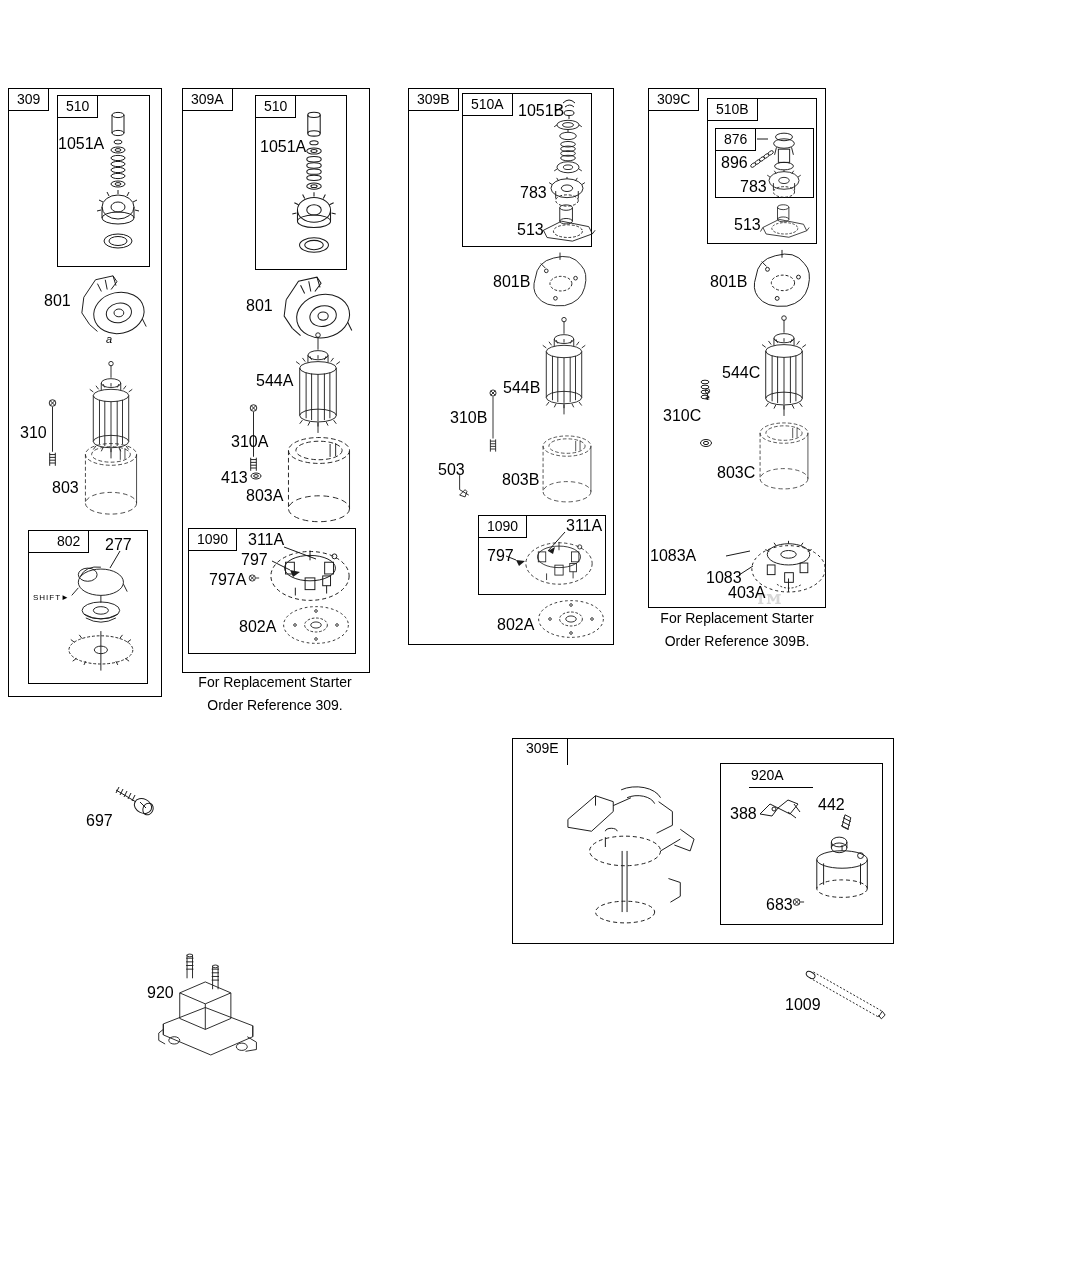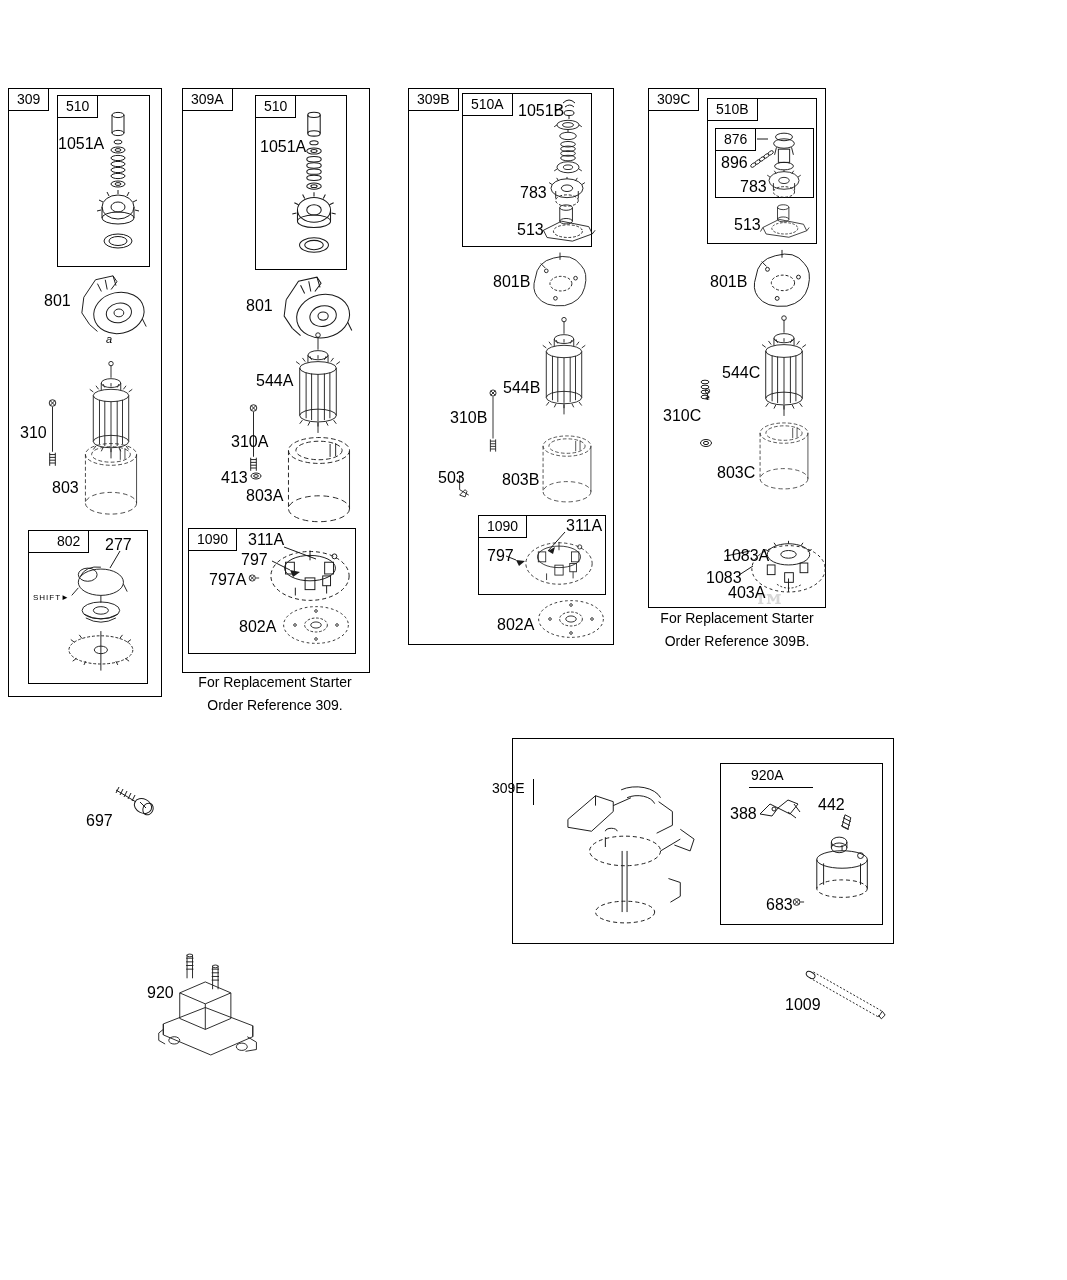--- a/index.html
+++ b/index.html
@@ -357,21 +357,21 @@
   <div class="panel" style="left:408px;top:88px;width:204px;height:555px;"></div>
   <div class="tab" style="left:408px;top:88px;">309B</div>
   <div class="ibox" style="left:462px;top:93px;width:128px;height:152px;"></div>
   <div class="tab" style="left:462px;top:93px;">510A</div>
   <span class="lbl" style="left:518px;top:103px;">1051B</span>
   <span class="lbl" style="left:520px;top:185px;">783</span>
   <span class="lbl" style="left:517px;top:222px;">513</span>
   <span class="lbl" style="left:493px;top:274px;">801B</span>
   <span class="lbl" style="left:503px;top:380px;">544B</span>
   <span class="lbl" style="left:450px;top:410px;">310B</span>
-  <span class="lbl" style="left:438px;top:462px;margin-top:8px;">503</span>
+  <span class="lbl" style="left:438px;top:462px;">503</span>
   <span class="lbl" style="left:502px;top:472px;">803B</span>
   <div class="ibox" style="left:478px;top:515px;width:126px;height:78px;"></div>
   <div class="tab" style="left:478px;top:515px;">1090</div>
   <span class="lbl" style="left:566px;top:518px;">311A</span>
   <span class="lbl" style="left:487px;top:548px;">797</span>
   <span class="lbl" style="left:497px;top:617px;">802A</span>
 
   <svg class="draw" style="left:560px;top:98px;width:18px;height:24px;" viewBox="0 0 18 22">
       <use href="#tinyclip"></use>
     </svg>
@@ -412,21 +412,21 @@
   <div class="tab" style="left:707px;top:98px;">510B</div>
   <div class="ibox" style="left:715px;top:128px;width:97px;height:68px;"></div>
   <div class="tab" style="left:715px;top:128px;">876</div>
   <span class="lbl" style="left:721px;top:155px;">896</span>
   <span class="lbl" style="left:740px;top:179px;">783</span>
   <span class="lbl" style="left:734px;top:217px;">513</span>
   <span class="lbl" style="left:710px;top:274px;">801B</span>
   <span class="lbl" style="left:722px;top:365px;">544C</span>
   <span class="lbl" style="left:663px;top:408px;">310C</span>
   <span class="lbl" style="left:717px;top:465px;">803C</span>
-  <span class="lbl" style="left:723px;top:548px;">1083A</span>
+  <span class="lbl" style="left:650px;top:548px;">1083A</span>
   <span class="lbl" style="left:706px;top:570px;">1083</span>
   <span class="lbl" style="left:728px;top:585px;">403A</span>
   <div class="foot" style="left:646px;top:607px;width:182px;">
     <div>For Replacement Starter</div>
     <div>Order Reference 309B.</div>
   </div>
 
   <svg class="draw" style="left:768px;top:128px;width:32px;height:48px;" viewBox="0 0 34 42">
       <use href="#cap876"></use>
     </svg>
@@ -455,21 +455,21 @@
       <use href="#ringsmall"></use>
     </svg>
   <svg class="draw" style="left:755px;top:413px;width:58px;height:88px;" viewBox="0 0 80 100">
       <use href="#housing"></use>
     </svg>
   <svg class="draw" style="left:748px;top:530px;width:82px;height:68px;" viewBox="0 0 85 70">
       <use href="#drive1083"></use>
     </svg>
 
   <div class="panel" style="left:512px;top:738px;width:380px;height:204px;"></div>
-  <div class="tab-vline" style="left:488px;top:739px;height:22px;margin-top:40px;">309E</div>
+  <div class="tab-vline" style="left:522px;top:739px;height:22px;">309E</div>
   <div class="ibox" style="left:720px;top:763px;width:161px;height:160px;"></div>
   <div class="tab-uline" style="left:721px;top:766px;width:52px;margin-left:28px;">920A</div>
   <span class="lbl" style="left:730px;top:806px;">388</span>
   <span class="lbl" style="left:818px;top:797px;">442</span>
   <span class="lbl" style="left:766px;top:897px;">683</span>
 
   <svg class="draw" style="left:562px;top:768px;width:138px;height:158px;" viewBox="0 0 140 160">
       <use href="#bracket309e"></use>
     </svg>
   <svg class="draw" style="left:758px;top:794px;width:46px;height:32px;" viewBox="0 0 46 32">

